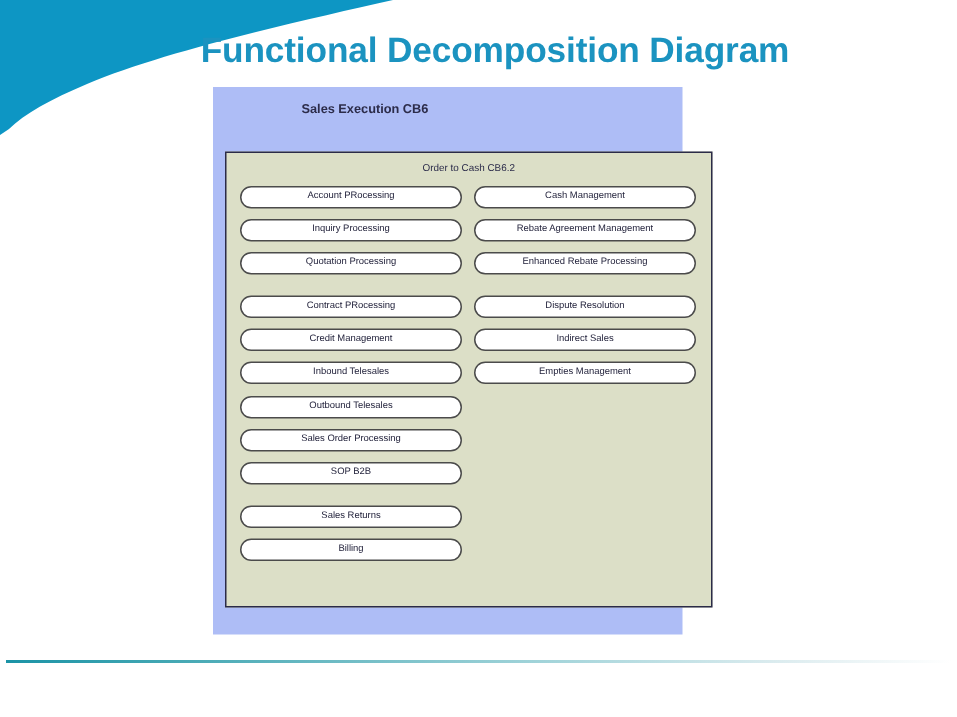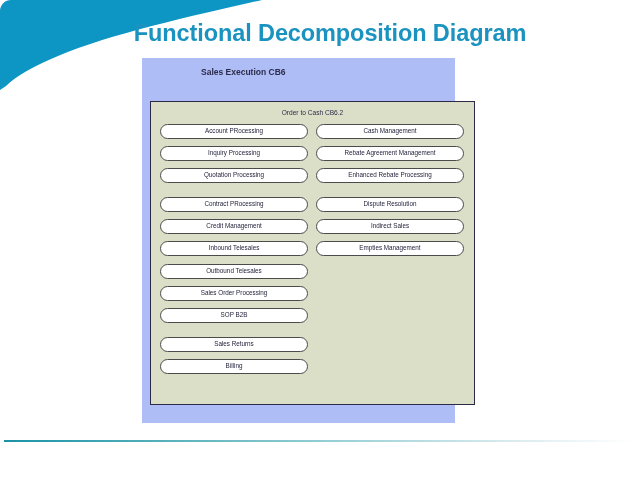--- a/index.html
+++ b/index.html
@@ -15,21 +15,20 @@
     position: relative;
   }
 
   #slide {
     position: absolute;
     left: 0; top: 0;
     width: 638px;
     height: 478px;
     background: #ffffff;
     overflow: hidden;
-    border-radius: 11px;
   }
 
   
   .banner-svg {
     position: absolute;
     left: 0; top: 0;
     width: 638px;
     height: 90px;
     display: block;
   }

